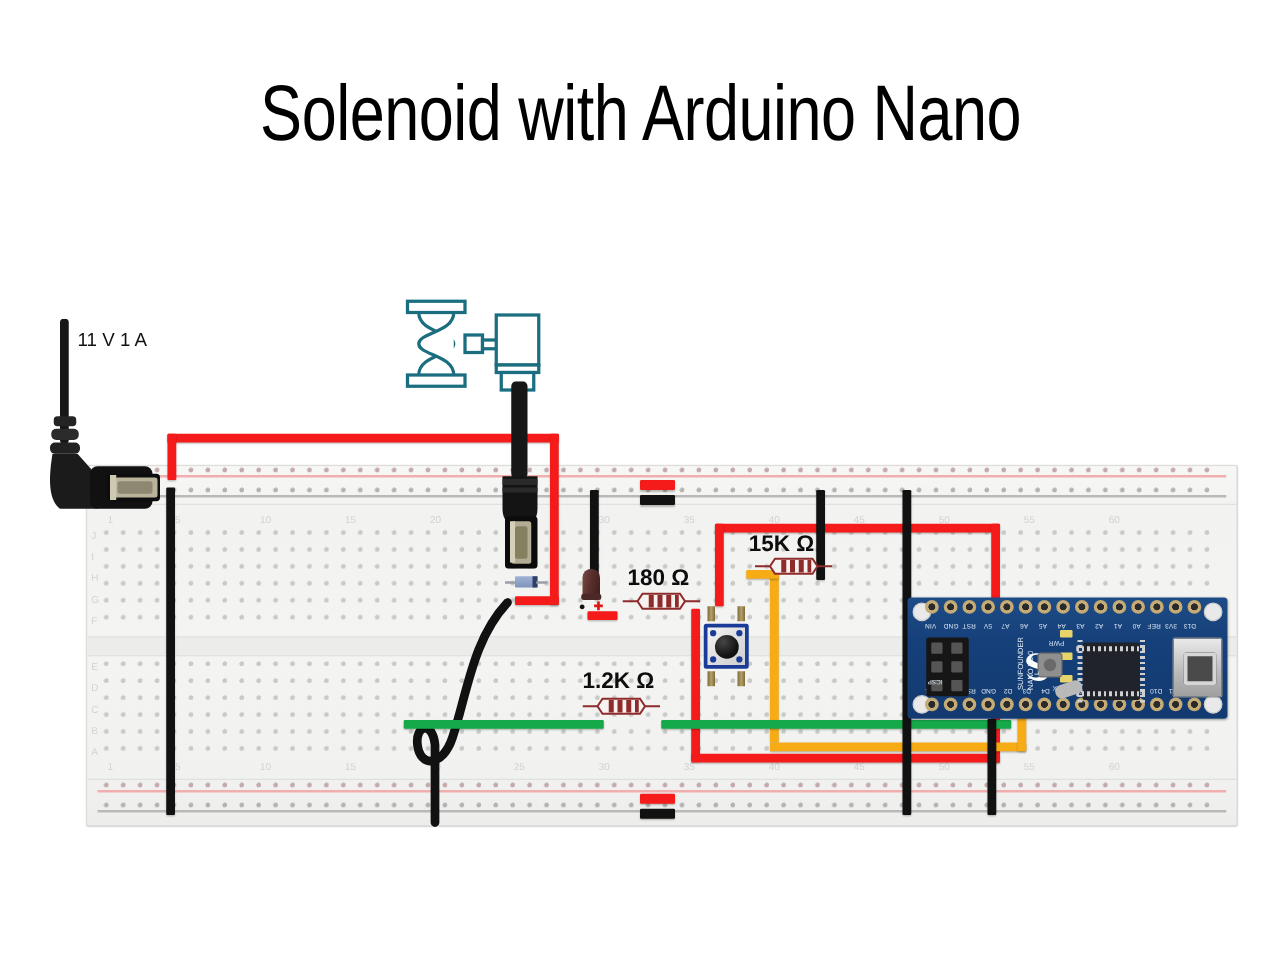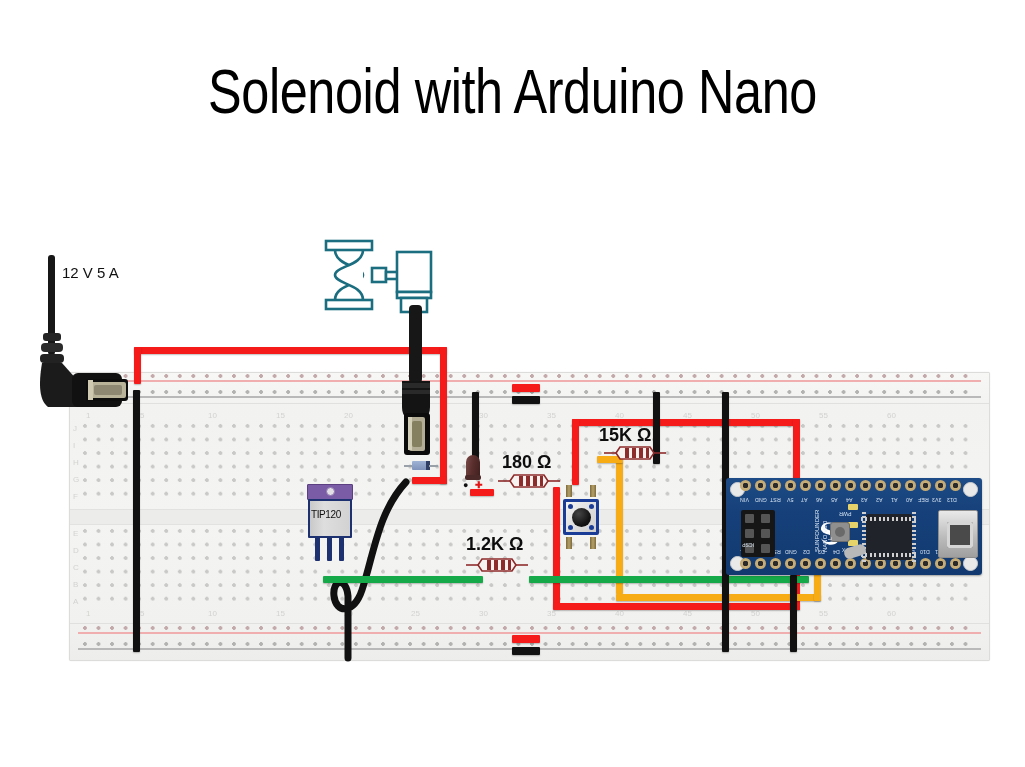--- a/index.html
+++ b/index.html
@@ -249,21 +249,21 @@
       <rect x="5" y="88" width="22" height="9" rx="4" fill="#2b2b2b"></rect>
       <rect x="4" y="99" width="24" height="9" rx="4" fill="#222"></rect>
       <path d="M 6 108 L 26 108 L 42 126 L 42 152 L 12 152 C 4 146 2 132 6 108 Z" fill="#1b1b1b"></path>
       <rect x="36" y="118" width="50" height="34" rx="6" fill="#111"></rect>
       <rect x="50" y="124" width="42" height="22" rx="3" fill="#0d0d0d"></rect>
       <rect x="54" y="127" width="36" height="16" rx="2" fill="#b9b39a"></rect>
       <rect x="58" y="130" width="28" height="10" rx="2" fill="#8e8872"></rect>
       <rect x="52" y="125" width="5" height="20" fill="#cfc9b2"></rect>
     </svg>
   </div>
-  <div class="plbl" style="left:62px;top:264px;font-size:15px;">12 V 5 A</div>
+  <div class="plbl" style="left:62px;top:264px;font-size:15px;">11 V 1 A</div>
 
   <div id="sol">
     <svg width="112" height="80" viewBox="0 0 112 80">
       <g stroke="#1b6e80" stroke-width="2.6" fill="#ffffff">
         <rect x="3" y="3" width="46" height="9"></rect>
         <rect x="3" y="62" width="46" height="9"></rect>
         <path d="M 12 12 C 12 28, 40 28, 40 37 C 40 46, 12 46, 12 62"></path>
         <path d="M 40 12 C 40 28, 12 28, 12 37 C 12 46, 40 46, 40 62"></path>
         <rect x="49" y="30" width="14" height="14"></rect>
         <rect x="63" y="34" width="12" height="7"></rect>
@@ -280,29 +280,20 @@
       <path d="M 6 76 L 34 76 L 34 102 C 34 112, 28 116, 20 116 C 12 116, 6 112, 6 102 Z" fill="#141414"></path>
       <rect x="6" y="78" width="28" height="5" fill="#2a2a2a"></rect>
       <rect x="6" y="85" width="28" height="4" fill="#2a2a2a"></rect>
       <rect x="8" y="108" width="26" height="42" rx="3" fill="#0b0b0b"></rect>
       <rect x="13" y="112" width="16" height="34" rx="2" fill="#b3ad96"></rect>
       <rect x="16" y="116" width="10" height="26" rx="2" fill="#85805f"></rect>
       <rect x="12" y="112" width="4" height="33" fill="#d4cfb8"></rect>
     </svg>
   </div>
 
-  <div id="tip">
-    <div class="tip-tab"></div>
-    <div class="tip-hole"></div>
-    <div class="tip-body"></div>
-    <div class="tip-txt">TIP120</div>
-    <div class="tip-leg" style="left:8px;"></div>
-    <div class="tip-leg" style="left:20px;"></div>
-    <div class="tip-leg" style="left:32px;"></div>
-  </div>
 
   <div id="diode">
     <div class="di-lead" style="left:0;width:9px;"></div>
     <div class="di-body"></div>
     <div class="di-band"></div>
     <div class="di-lead" style="right:0;width:9px;"></div>
   </div>
 
   <div id="led">
     <div class="led-dome"></div>

